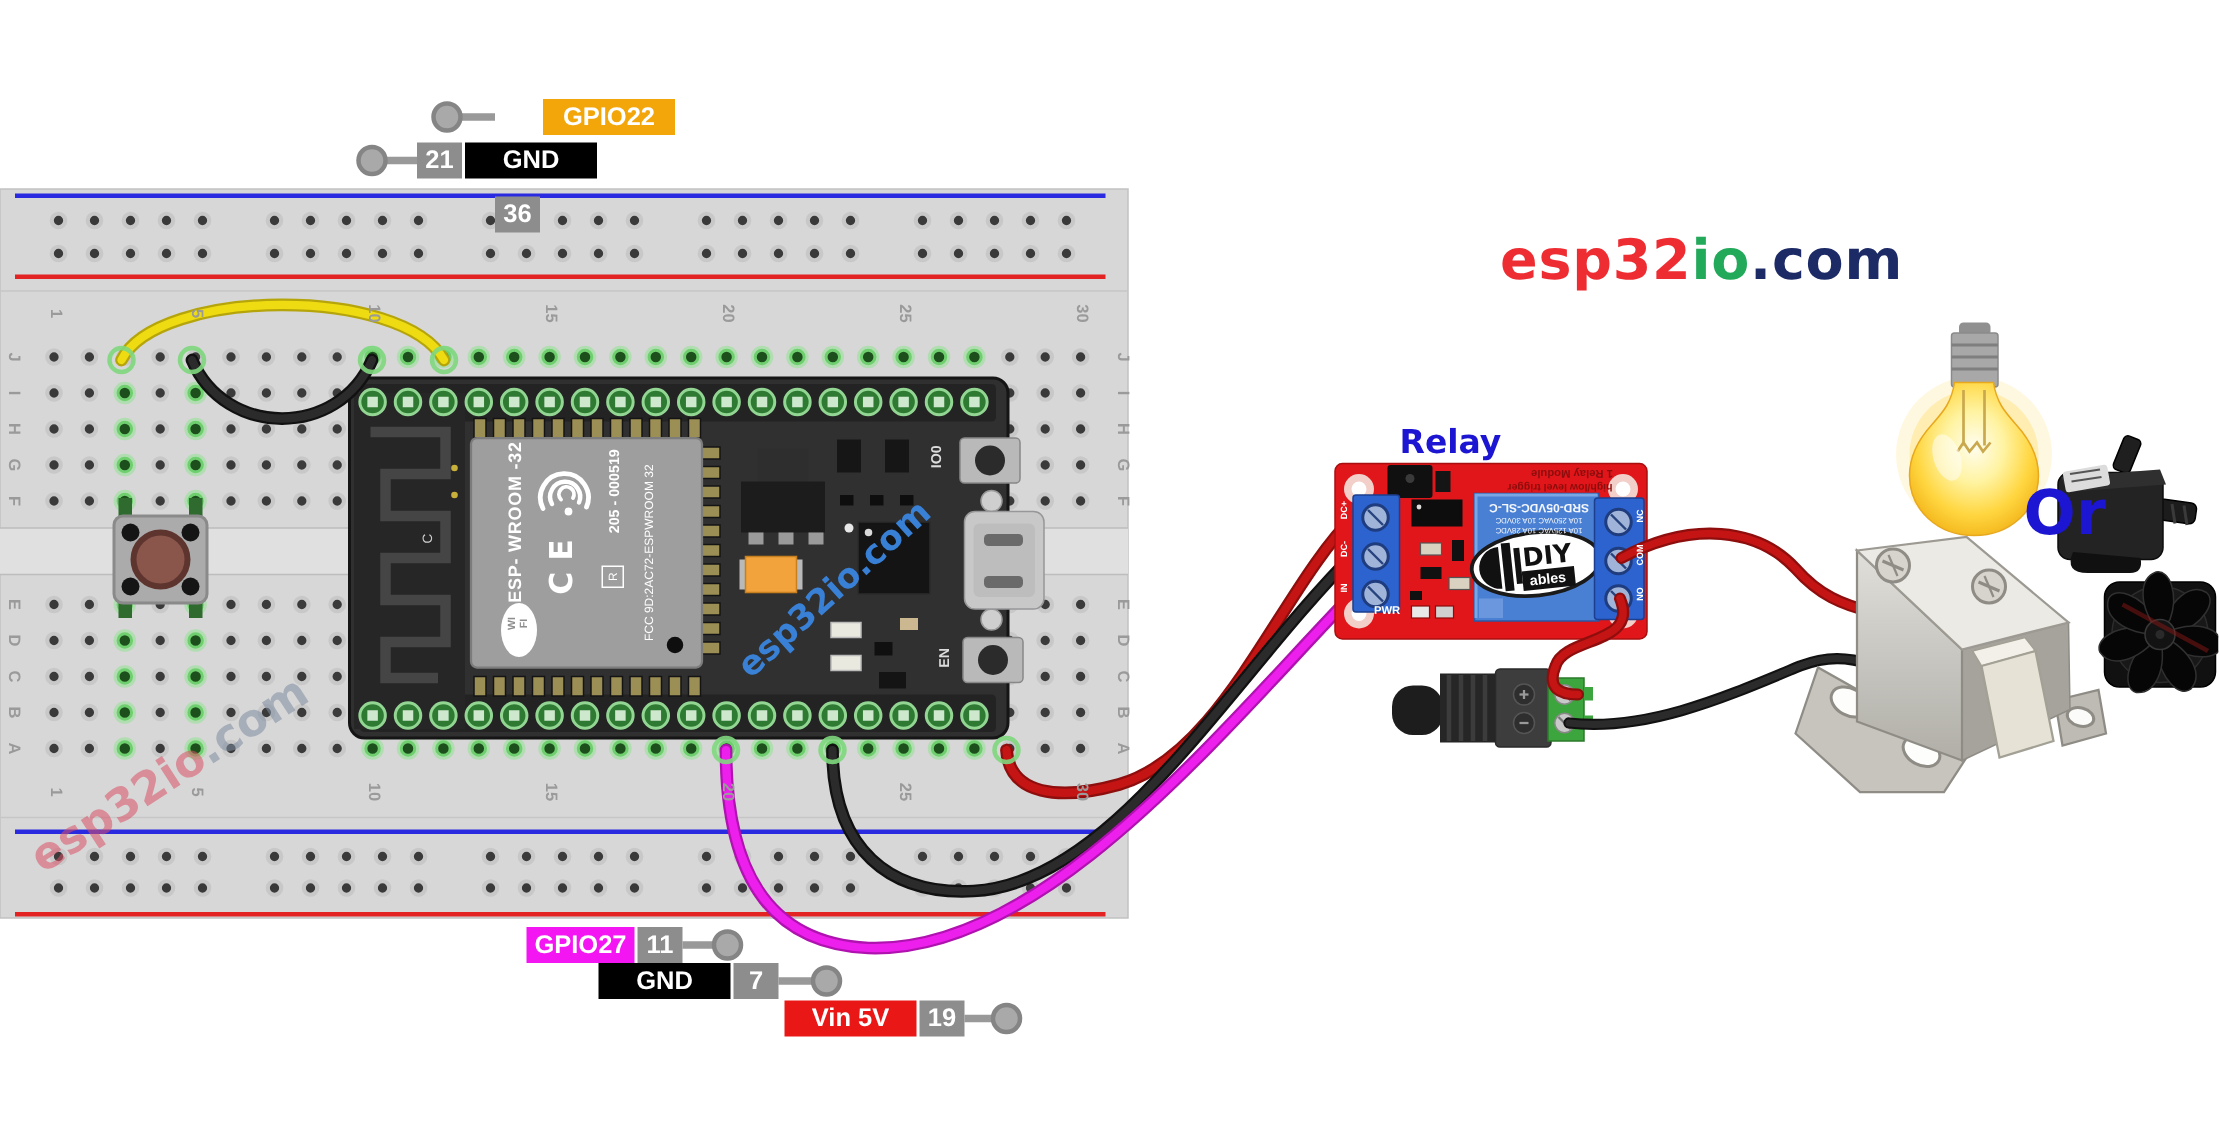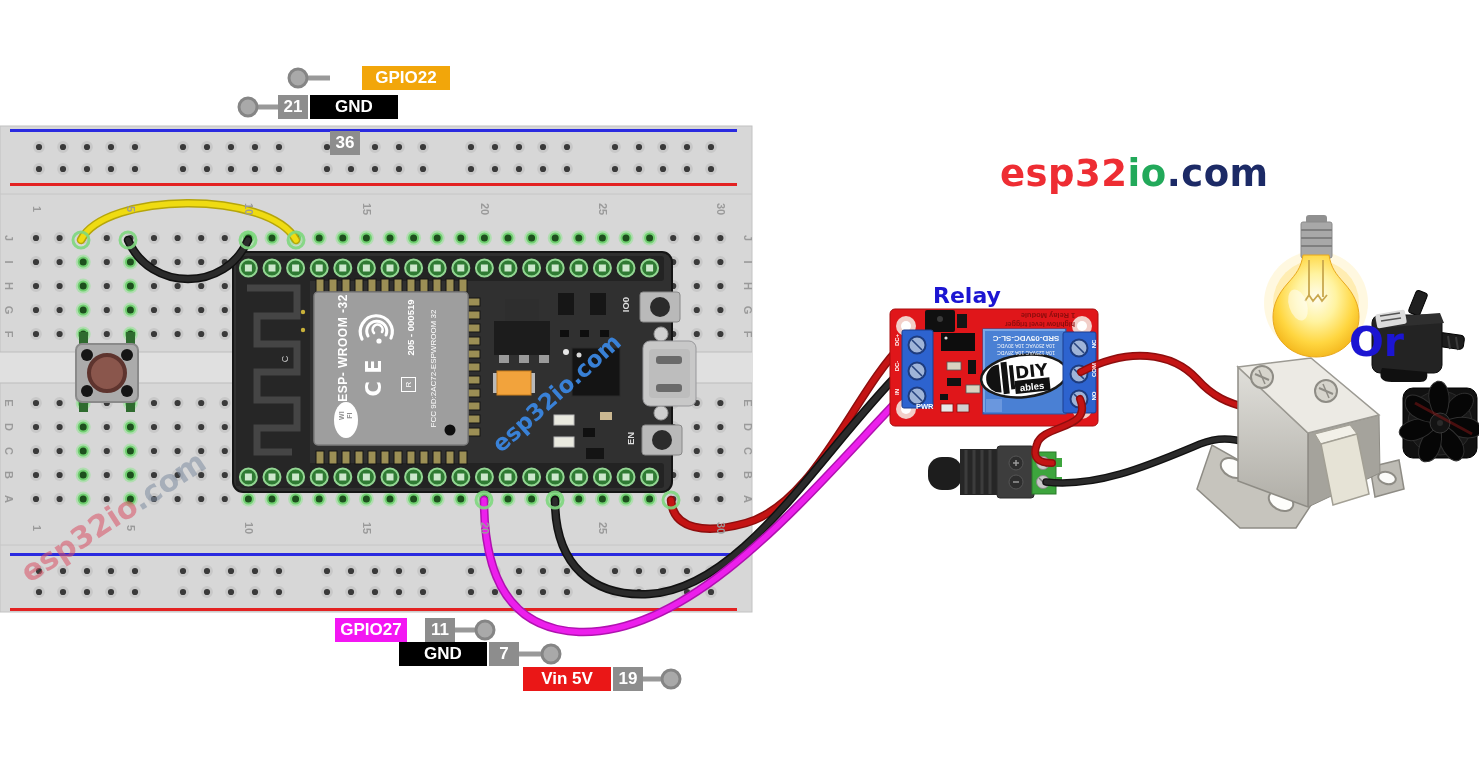--- a/index.html
+++ b/index.html
@@ -762,21 +762,21 @@
     <circle cx="1440" cy="423" r="3" fill="#2a2a2a"></circle>
     <line x1="1415" y1="403" x2="1472" y2="434" stroke="rgba(150,25,25,0.45)" stroke-width="3"></line>
   </g>
 </svg>
 
 <div class="pinbox numbox txt" style="left:330px;top:83px;width:30px;margin-top:48px;">36</div>
 <div class="pinbox txt" style="left:362px;top:66px;width:88px;background:var(--label-orange);text-align:center;">GPIO22</div>
 <div class="pinbox numbox txt" style="left:278px;top:95px;width:30px;">21</div>
 <div class="pinbox txt" style="left:310px;top:95px;width:88px;background:var(--label-black);">GND</div>
 
-<div class="pinbox txt" style="left:335px;top:618px;width:72px;background:var(--label-magenta);">GPIO27</div>
+<div class="pinbox txt" style="left:351px;top:618px;width:72px;background:var(--label-magenta);">GPIO27</div>
 <div class="pinbox numbox txt" style="left:425px;top:618px;width:30px;">11</div>
 <div class="pinbox txt" style="left:399px;top:642px;width:88px;background:var(--label-black);">GND</div>
 <div class="pinbox numbox txt" style="left:489px;top:642px;width:30px;">7</div>
 <div class="pinbox txt" style="left:523px;top:667px;width:88px;background:var(--label-red);text-align:center;">Vin 5V</div>
 <div class="pinbox numbox txt" style="left:613px;top:667px;width:30px;">19</div>
 
 <div class="txt logo" style="left:1000px;top:152px;">
   <span style="color:var(--logo-red);">esp32</span><span style="color:var(--logo-green);">io</span><span style="color:var(--logo-navy);">.com</span>
 </div>
 

